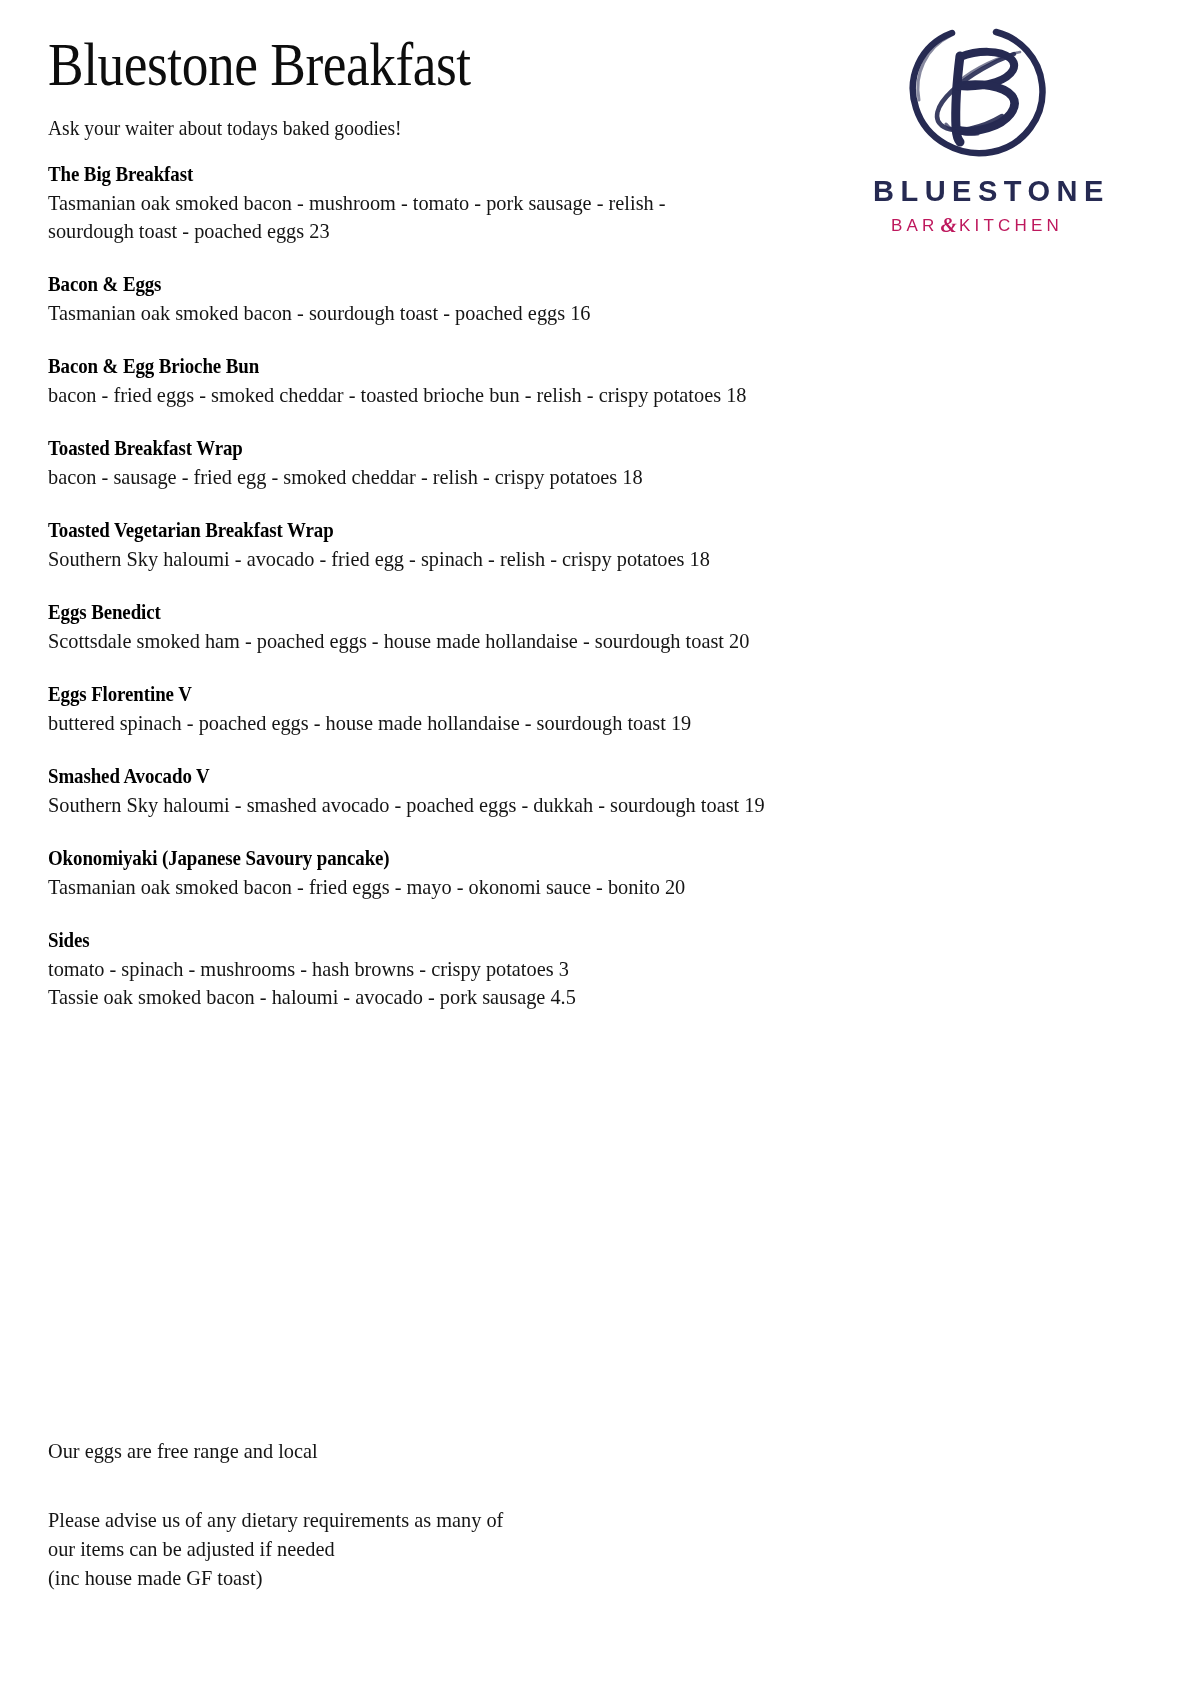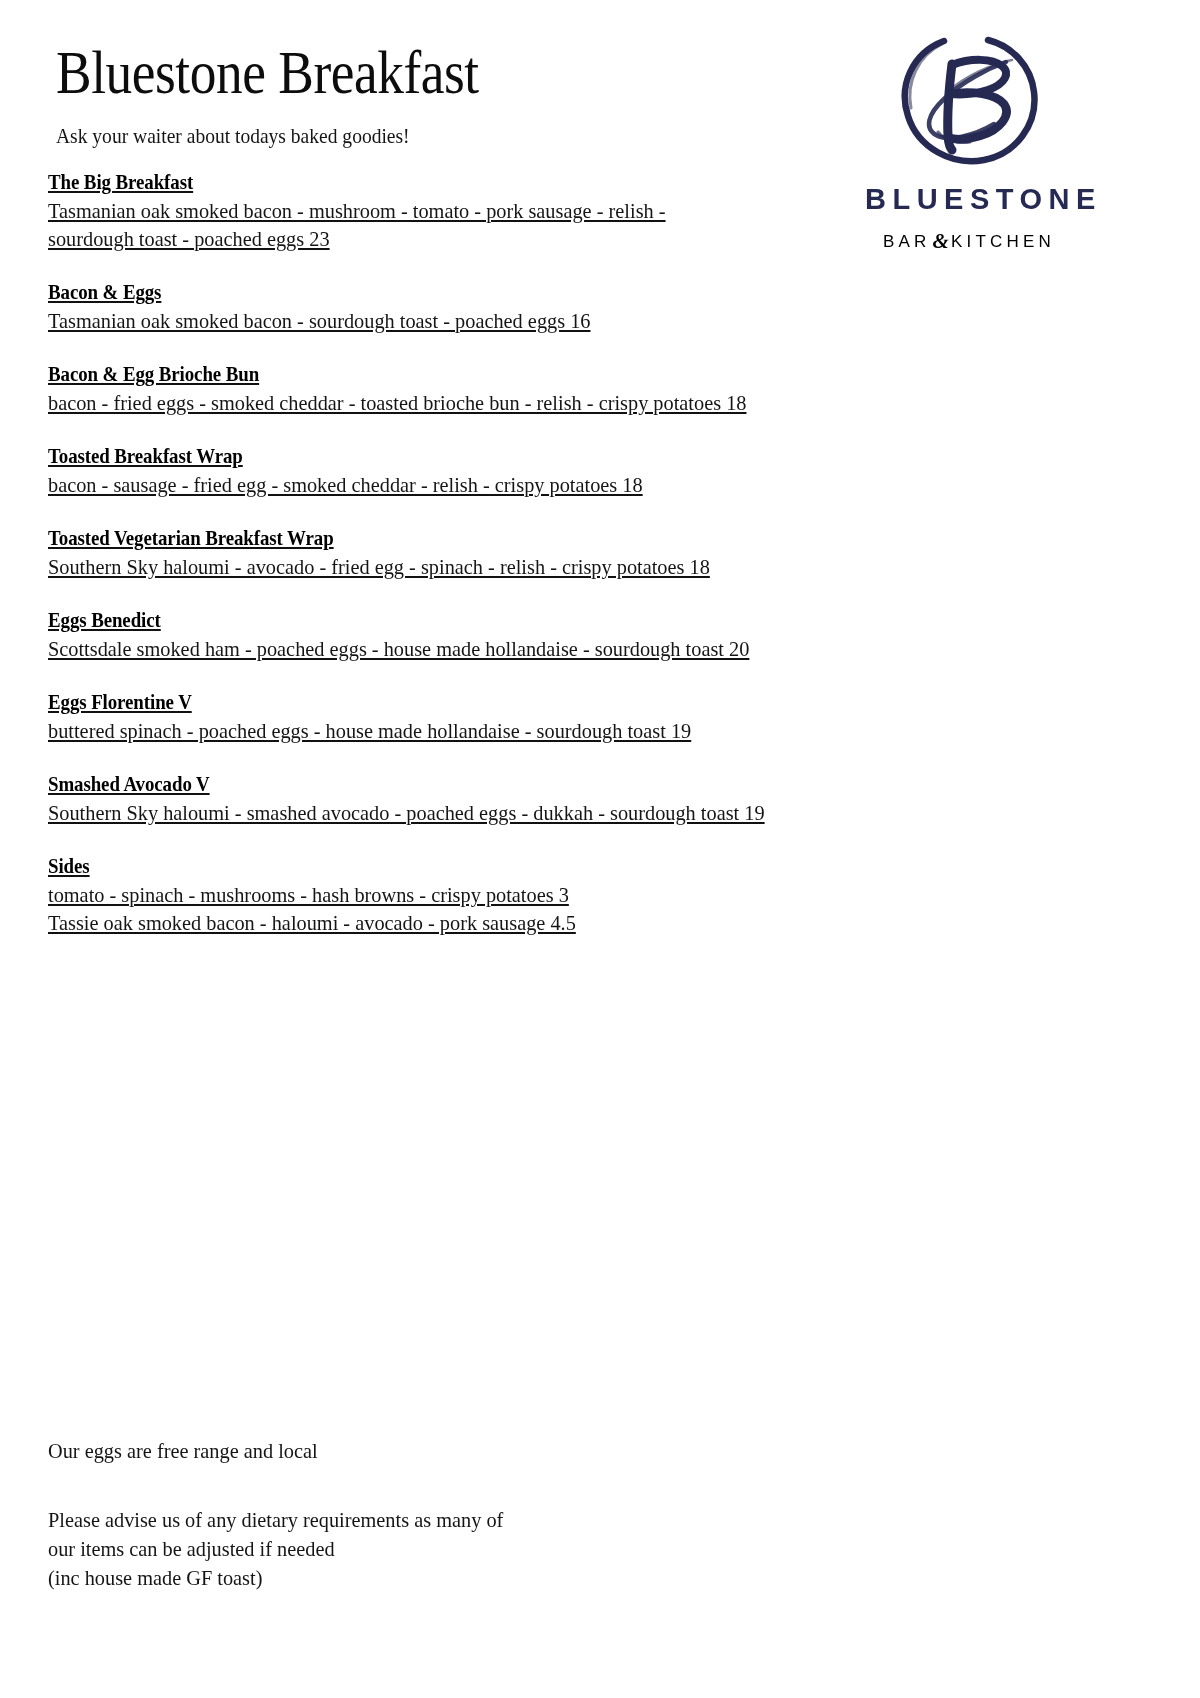--- a/index.html
+++ b/index.html
@@ -13,21 +13,21 @@
     font-family: "Liberation Serif", "DejaVu Serif", serif;
     color: #111111;
     position: relative;
     overflow: hidden;
   }
   .page {
     position: relative;
     width: 1200px;
     height: 1698px;
     box-sizing: border-box;
-    padding: 8px;
+    padding: 0;
   }
 
   
   .header {
     position: relative;
     height: 255px;
   }
   .title {
     position: absolute;
     left: 48px;
@@ -76,46 +76,45 @@
     color: #262a52;
     white-space: nowrap;
     margin-left: 6px;
     line-height: 34px;
   }
   .logo-sub {
     font-family: "Liberation Sans", "DejaVu Sans", sans-serif;
     font-size: 17px;
     font-weight: 400;
     letter-spacing: 4.2px;
-    color: #000000;
+    color: #be185d;
     white-space: nowrap;
     margin-left: 5px;
-    margin-top: 12px;
+    margin-top: 4px;
     display: flex;
     justify-content: center;
     align-items: baseline;
   }
   .logo-amp {
     font-family: "Liberation Serif", "DejaVu Serif", serif;
     font-style: italic;
     font-weight: 700;
     font-size: 21px;
     letter-spacing: 0;
     padding: 0 2px;
     position: relative;
     top: 1px;
   }
 
   
   .menu {
     position: absolute;
     left: 48px;
-    top: 168px;
+    top: 160px;
     width: 1110px;
-    text-decoration: underline;
   }
   .menu-item {
     margin-bottom: 24px;
   }
   .item-name {
     font-family: "Liberation Serif", "DejaVu Serif", serif;
     font-weight: 700;
     font-size: 21px;
     line-height: 29px;
     letter-spacing: -0.1px;
@@ -229,20 +228,24 @@
     <div class="menu-item">
       <div class="item-name">Eggs Florentine V</div>
       <div class="item-desc">buttered spinach - poached eggs - house made hollandaise - sourdough toast 19</div>
     </div>
 
     <div class="menu-item">
       <div class="item-name">Smashed Avocado V</div>
       <div class="item-desc">Southern Sky haloumi - smashed avocado - poached eggs - dukkah - sourdough toast 19</div>
     </div>
 
+    <div class="menu-item">
+      <div class="item-name">Okonomiyaki (Japanese Savoury pancake)</div>
+      <div class="item-desc">Tasmanian oak smoked bacon - fried eggs - mayo - okonomi sauce - bonito 20</div>
+    </div>
 
 
 
 
     <div class="menu-item">
       <div class="item-name">Sides</div>
       <div class="item-desc">tomato - spinach - mushrooms - hash browns - crispy potatoes  3</div>
       <div class="item-desc">Tassie oak smoked bacon  - haloumi - avocado  - pork sausage  4.5</div>
     </div>
 

